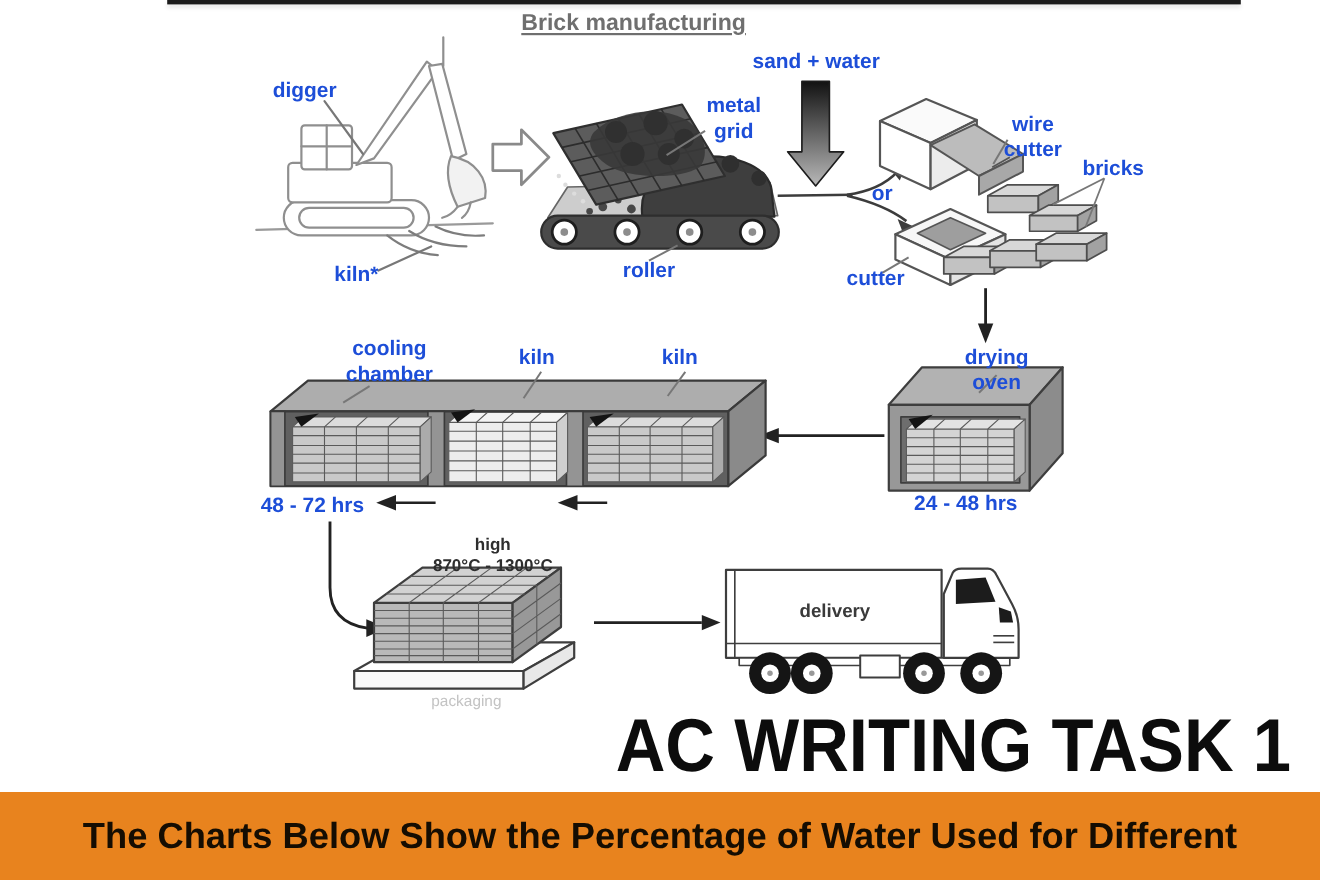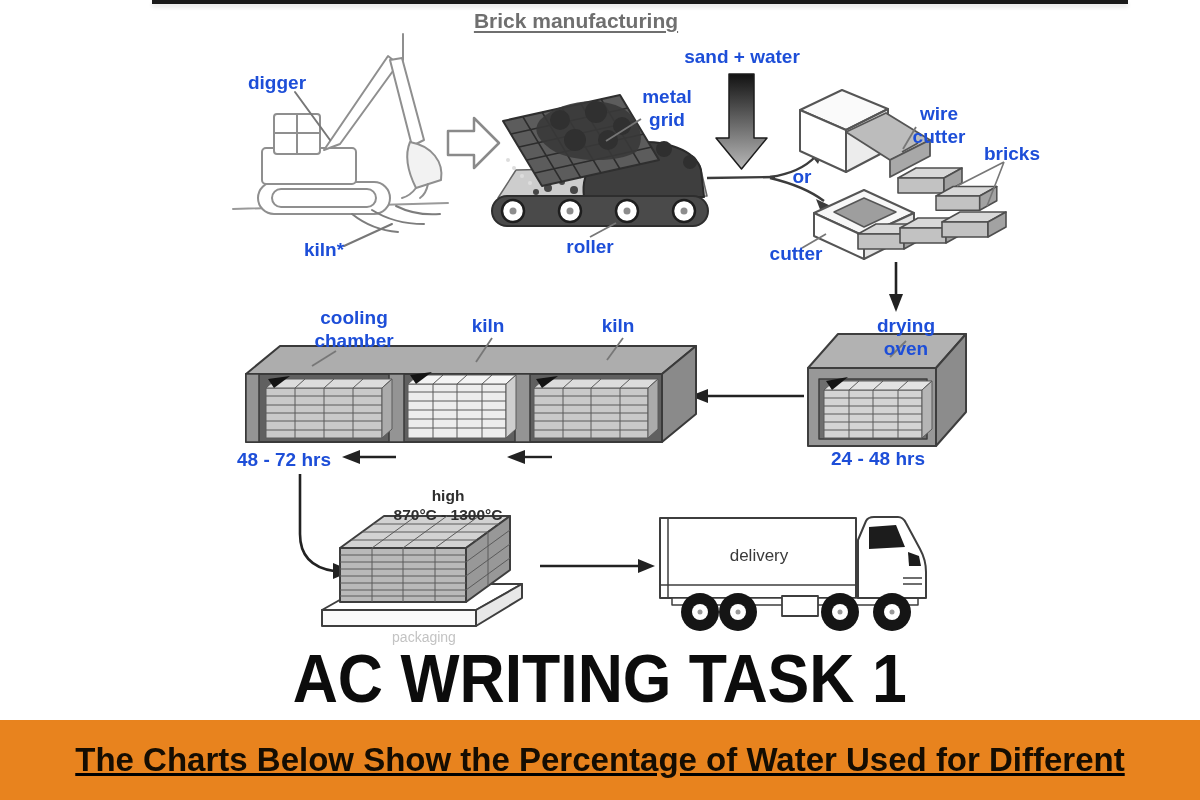--- a/index.html
+++ b/index.html
@@ -26,28 +26,28 @@
   .lbl-drying-time{left:826px;top:448px;width:104px;}
   .lbl-cooling-chamber{left:306px;top:307px;width:96px;text-align:center;}
   .lbl-kiln-1{left:466px;top:315px;width:44px;}
   .lbl-kiln-2{left:596px;top:315px;width:44px;}
   .lbl-cooling-time{left:234px;top:449px;width:100px;}
   .lbl-stack{position:absolute;display:flex;flex-direction:column;align-items:center;
              font-size:15.5px;font-weight:600;color:#2e2e2e;line-height:1.25;}
   .lbl-high{left:382px;top:446px;width:132px;margin-top:40px;}
   .lbl-moderate{left:546px;top:446px;width:132px;}
   .lbl-packaging{left:348px;top:629px;width:152px;color:#c3c3c3;font-size:14px;font-weight:500;text-align:center;}
-  .lbl-delivery{left:688px;top:546px;width:142px;font-size:17px;font-weight:400;color:#3a3a3a;}
+  .lbl-delivery{left:688px;top:546px;width:142px;font-size:17px;font-weight:700;color:#3a3a3a;}
   .heading{position:absolute;left:0;top:636px;width:1200px;height:84px;margin:0;
-           display:flex;align-items:center;justify-content:center;}
+           display:flex;align-items:center;justify-content:flex-end;}
   .heading span{font-size:68px;font-weight:800;color:#0c0c0c;letter-spacing:0px;
                 transform:scaleX(0.92);white-space:nowrap;}
   .banner{position:absolute;left:0;top:720px;width:1200px;height:80px;
           background:var(--banner-orange,#e8831e);
-          display:flex;align-items:center;justify-content:center;text-decoration:underline;}
+          display:flex;align-items:center;justify-content:center;}
   .banner span{font-size:33px;font-weight:700;color:#150d02;white-space:nowrap;}
 </style>
 </head>
 <body>
 
 <div class="page">
   <div class="top-line"></div>
 
   <div class="diagram">
     <svg width="1200" height="650" viewBox="0 0 1200 650">

